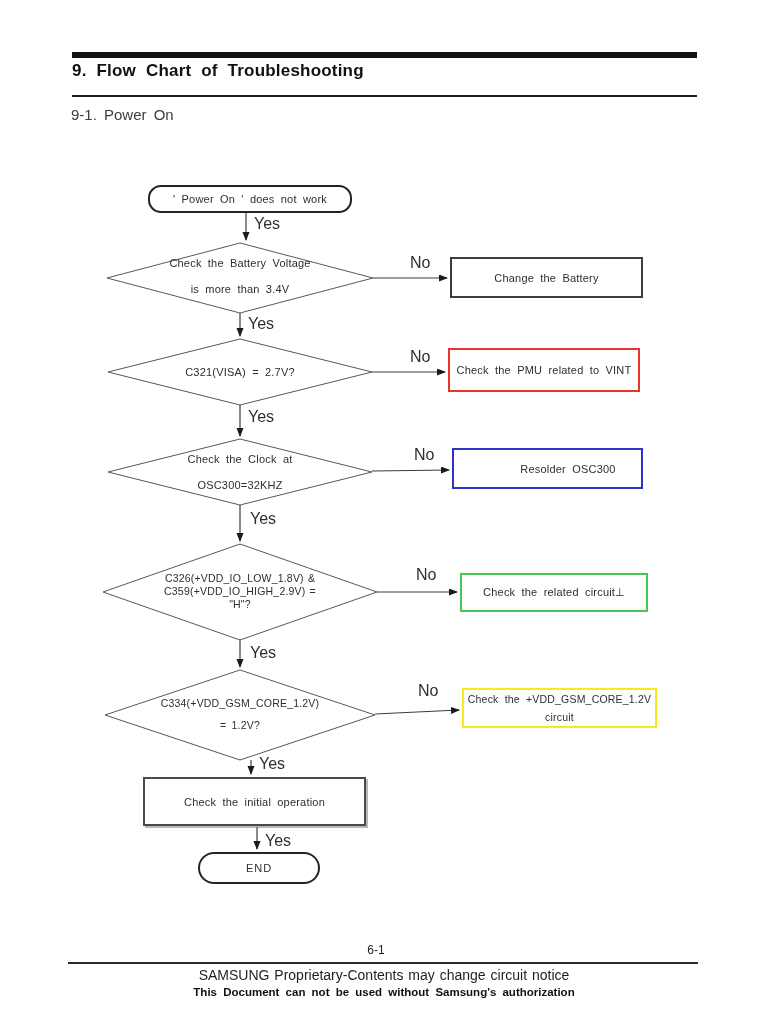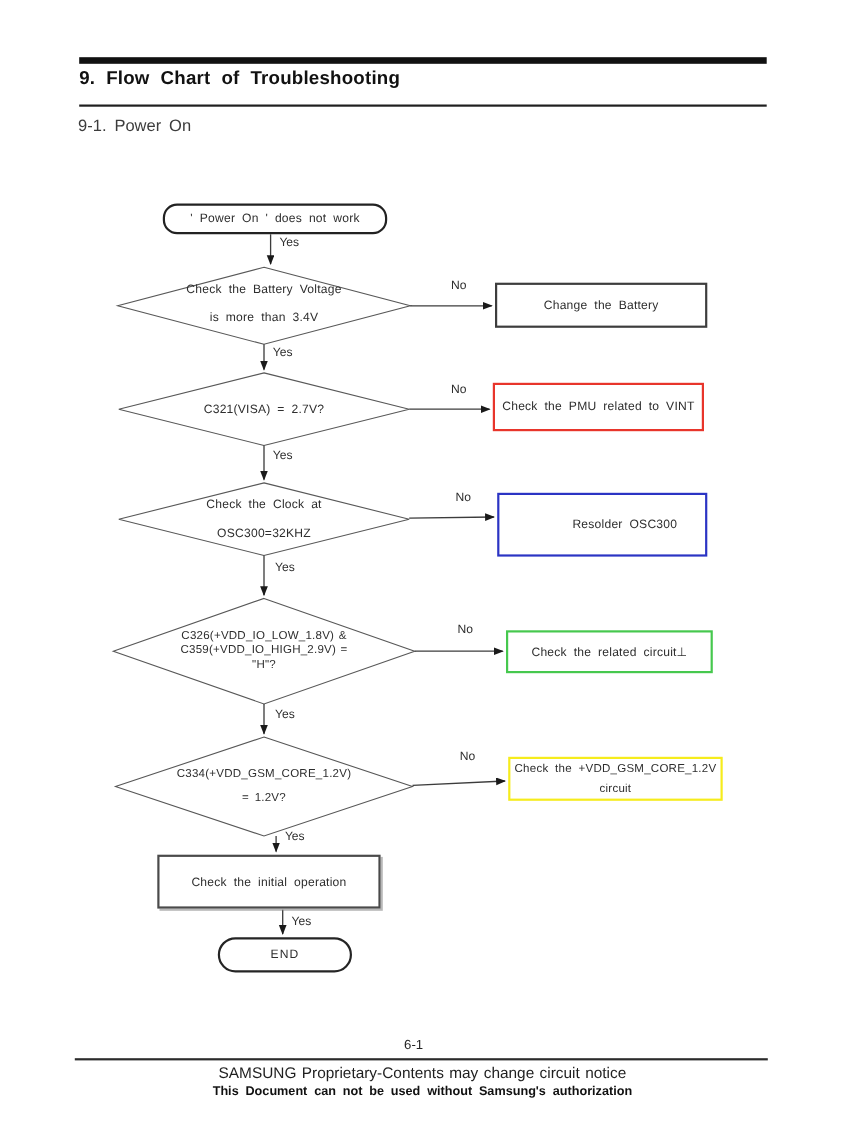--- a/index.html
+++ b/index.html
@@ -8,21 +8,21 @@
     font-family:"Liberation Sans","DejaVu Sans",sans-serif;color:#2e2e2e;
   }
   .abs{position:absolute;}
   .thick-rule{background:#111;height:6px;}
   .thin-rule{background:#1f1f1f;height:2px;}
   .doc-title{font-size:17px;font-weight:700;color:#111;word-spacing:5px;letter-spacing:.2px;white-space:nowrap;}
   .doc-subtitle{font-size:15px;color:#3c3c3c;word-spacing:3px;white-space:nowrap;}
   .node-text{font-size:11px;text-align:center;word-spacing:3px;letter-spacing:.2px;line-height:26px;}
   .node-text.tight{font-size:10.5px;line-height:13px;word-spacing:1px;}
   .node-text.mid{font-size:10.5px;line-height:22px;word-spacing:2px;}
-  .edge-label{font-size:11px;color:#2e2e2e;word-spacing:2px;white-space:nowrap;}
+  .edge-label{font-size:16px;color:#2e2e2e;word-spacing:2px;white-space:nowrap;}
   .terminator{
     border:2px solid #222;border-radius:13px;background:#fff;box-sizing:border-box;
     display:flex;align-items:center;justify-content:center;
     font-size:11px;word-spacing:3px;letter-spacing:.2px;
   }
   .action-box{
     border:2px solid #3d3d3d;background:#fff;box-sizing:border-box;
     display:flex;flex-direction:column;align-items:center;justify-content:center;
     font-size:11px;word-spacing:3px;letter-spacing:.2px;
   }
@@ -105,21 +105,21 @@
   <div class="abs action-box" style="left: 448px; top: 348px; width: 192px; height: 44px; border-color: rgb(232, 53, 43);">
     <div>Check the PMU related to VINT</div>
   </div>
   <div class="abs edge-label" style="left:248px;top:408px;">Yes</div>
 
   <div class="abs node-text" style="left:130px;top:446px;width:220px;">
     <div>Check the Clock at</div>
     <div>OSC300=32KHZ</div>
   </div>
   <div class="abs edge-label" style="left:414px;top:446px;">No</div>
-  <div class="abs action-box" style="left: 452px; top: 448px; width: 191px; height: 58px; border-color: rgb(43, 52, 196); padding-left: 41px;">
+  <div class="abs action-box" style="left: 452px; top: 448px; width: 191px; height: 41px; border-color: rgb(43, 52, 196); padding-left: 41px;">
     <div>Resolder OSC300</div>
   </div>
   <div class="abs edge-label" style="left:250px;top:510px;">Yes</div>
 
   <div class="abs node-text tight" style="left:120px;top:572px;width:240px;">
     <div>C326(+VDD_IO_LOW_1.8V) &amp;</div>
     <div>C359(+VDD_IO_HIGH_2.9V) =</div>
     <div>"H"?</div>
   </div>
   <div class="abs edge-label" style="left:416px;top:566px;">No</div>
@@ -132,21 +132,21 @@
     <div>C334(+VDD_GSM_CORE_1.2V)</div>
     <div>= 1.2V?</div>
   </div>
   <div class="abs edge-label" style="left:418px;top:682px;">No</div>
   <div class="abs action-box twoline" style="left: 462px; top: 688px; width: 195px; height: 40px; border-color: rgb(246, 236, 28);">
     <div>Check the +VDD_GSM_CORE_1.2V</div>
     <div>circuit</div>
   </div>
   <div class="abs edge-label" style="left:259px;top:755px;">Yes</div>
 
-  <div class="abs process-box" style="left:143px;top:777px;width:203px;height:49px;">
+  <div class="abs process-box" style="left:143px;top:777px;width:223px;height:49px;">
     <span>Check the initial operation</span>
   </div>
   <div class="abs edge-label" style="left:265px;top:832px;">Yes</div>
 
   <div class="abs end-box" style="left:198px;top:852px;width:122px;height:32px;">
     <span>END</span>
   </div>
 
   <div class="abs footer-page" style="left:0;top:943px;width:752px;">6-1</div>
   <div class="abs footer-rule" style="left:68px;top:962px;width:630px;"></div>

